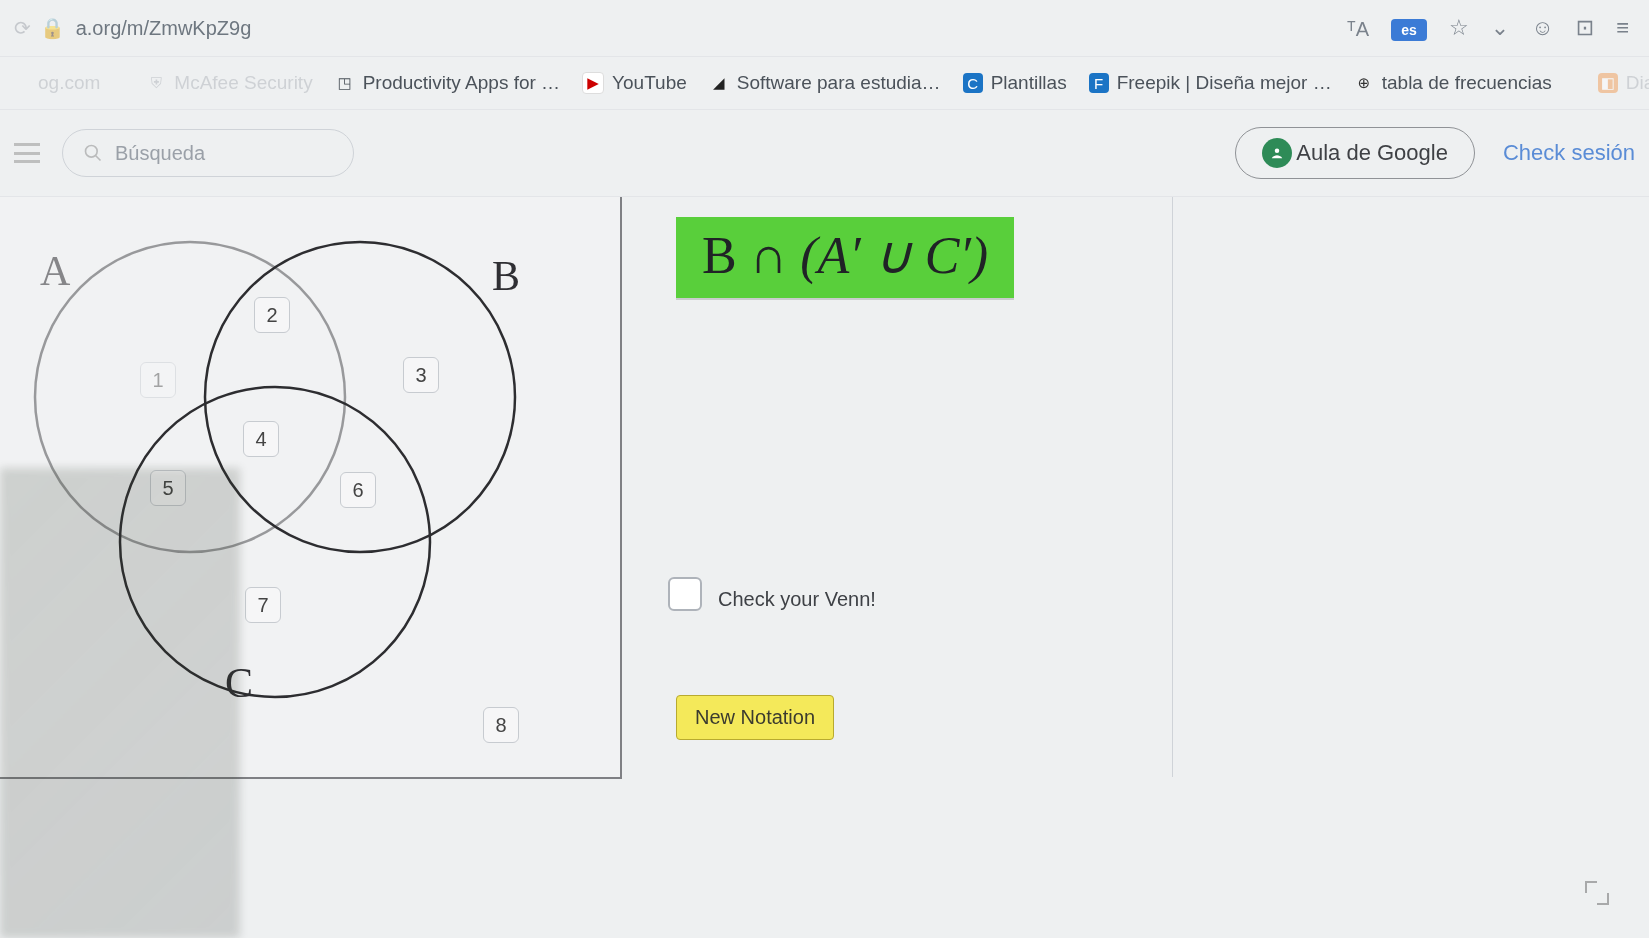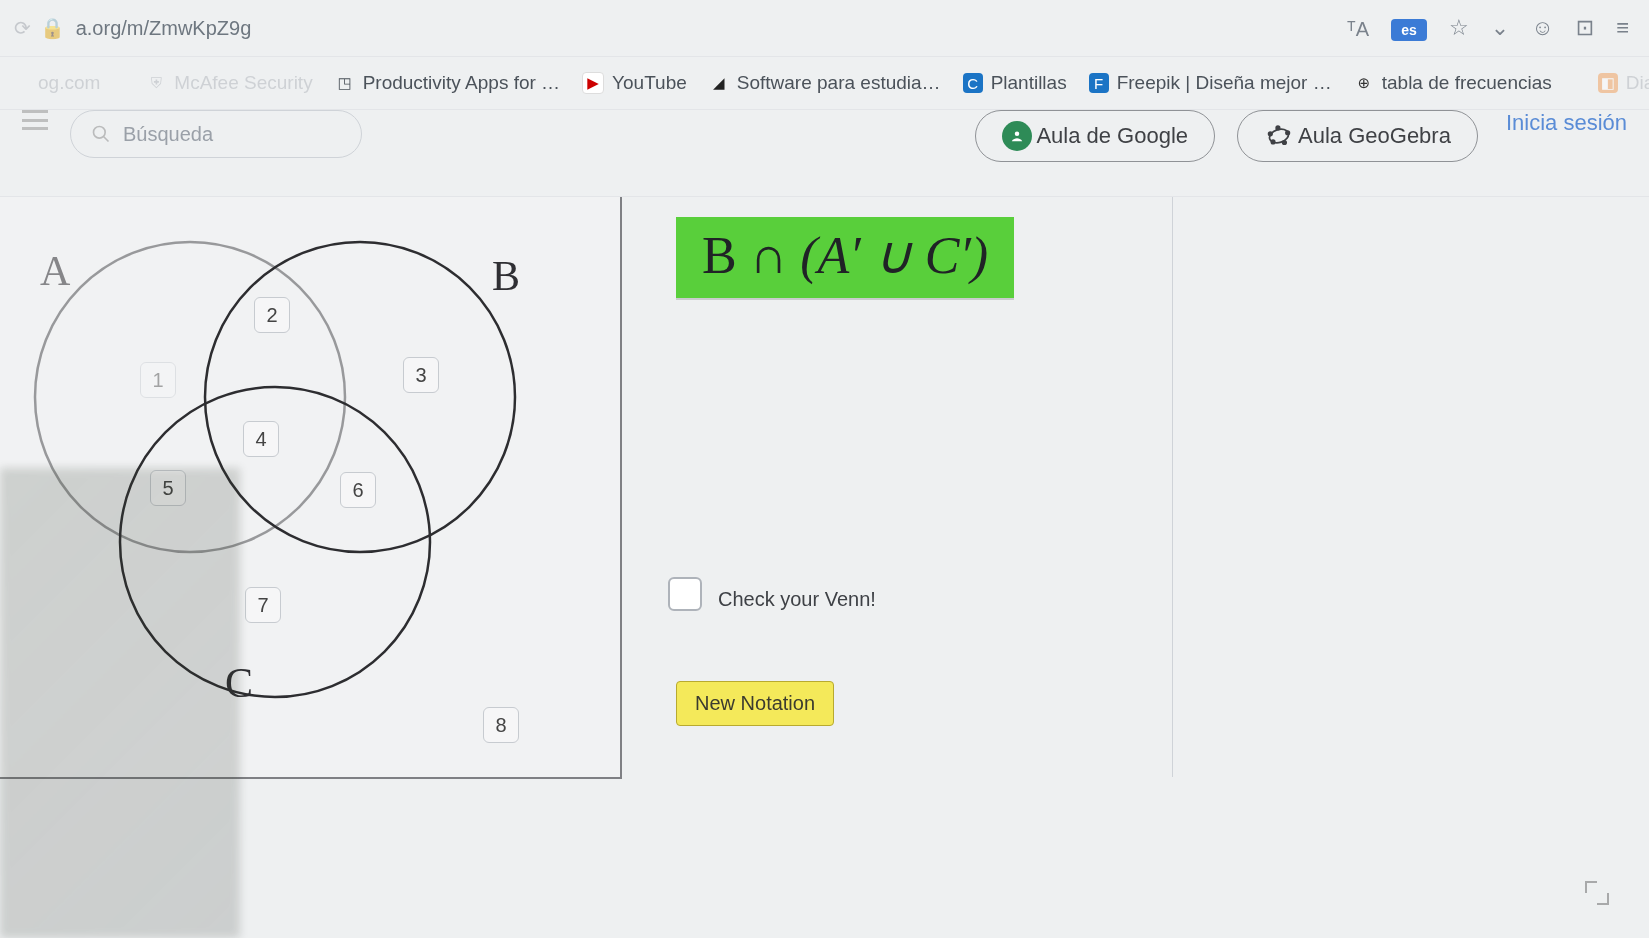--- a/index.html
+++ b/index.html
@@ -95,24 +95,24 @@
   .fav-red{background:#fff;color:#cc0000;border:1px solid #ddd;}
   .fav-dark{color:#222;}
   .fav-blue{background:#1b74c5;color:#fff;}
   .fav-round{background:#1b74c5;color:#fff;border-radius:50%;}
   .fav-globe{color:#333;}
   .fav-orange{background:#f29344;color:#fff;}
 
   
   .app-header{
     display:flex;
-    align-items:flex-start;
+    align-items:center;
     gap:22px;
     height:86px;
-    padding:0 22px;
+    padding:0 14px;
     border-bottom:1px solid var(--row-border);
     background:var(--page);
   }
   .hamburger{
     width:26px;height:20px;
     display:inline-block;
     background:
       linear-gradient(#777,#777) 0 0/100% 3px no-repeat,
       linear-gradient(#777,#777) 0 50%/100% 3px no-repeat,
       linear-gradient(#777,#777) 0 100%/100% 3px no-repeat;
@@ -232,21 +232,21 @@
   }
   .chk{
     width:30px;height:30px;
     border:2px solid #aeb3ba;
     border-radius:6px;
     background:#fff;
   }
   .new-not{
     position:absolute;
     left:34px;
-    top:484px;
+    top:498px;
     padding:10px 18px;
     border:1.5px solid #b8aa2f;
     border-radius:4px;
     background:var(--yellow);
     font-size:20px;
     color:#3b3b2f;
     cursor:pointer;
   }
 
   .fs-icon{
@@ -351,35 +351,22 @@
   <button class="pill-btn">
     <span class="gc-icn">
       <svg viewBox="0 0 24 24" width="18" height="18" fill="#fff">
           <circle cx="12" cy="9" r="3"></circle>
           <path d="M5 19c1.5-3 5-4 7-4s5.5 1 7 4z"></path>
         </svg>
     </span>
     <span>Aula de Google</span>
   </button>
 
-  <button class="pill-btn">
-    <span class="icn gg-icn">
-      <svg viewBox="0 0 24 24" fill="none" stroke="#3f4145" stroke-width="1.6">
-        <ellipse cx="12" cy="12" rx="9" ry="6" transform="rotate(-18 12 12)"></ellipse>
-        <circle cx="4" cy="10" r="1.6" fill="#3f4145"></circle>
-        <circle cx="11" cy="4.5" r="1.6" fill="#3f4145"></circle>
-        <circle cx="20" cy="9" r="1.6" fill="#3f4145"></circle>
-        <circle cx="17" cy="18" r="1.6" fill="#3f4145"></circle>
-        <circle cx="6.5" cy="17.5" r="1.6" fill="#3f4145"></circle>
-      </svg>
-    </span>
-    <span>Aula GeoGebra</span>
-  </button>
-
-  <span class="signin">Inicia sesión</span>
+
+  <span class="signin">Check sesión</span>
 </div>
 
 <div class="content" style="position:relative;">
 
   <div class="venn-panel">
     <svg class="venn-svg" viewBox="0 0 620 580">
 
       <circle cx="190" cy="200" r="155" fill="none" stroke="#2d2d30" stroke-width="2.5" opacity=".45"></circle>
 
       <circle cx="360" cy="200" r="155" fill="none" stroke="#2d2d30" stroke-width="2.5"></circle>

